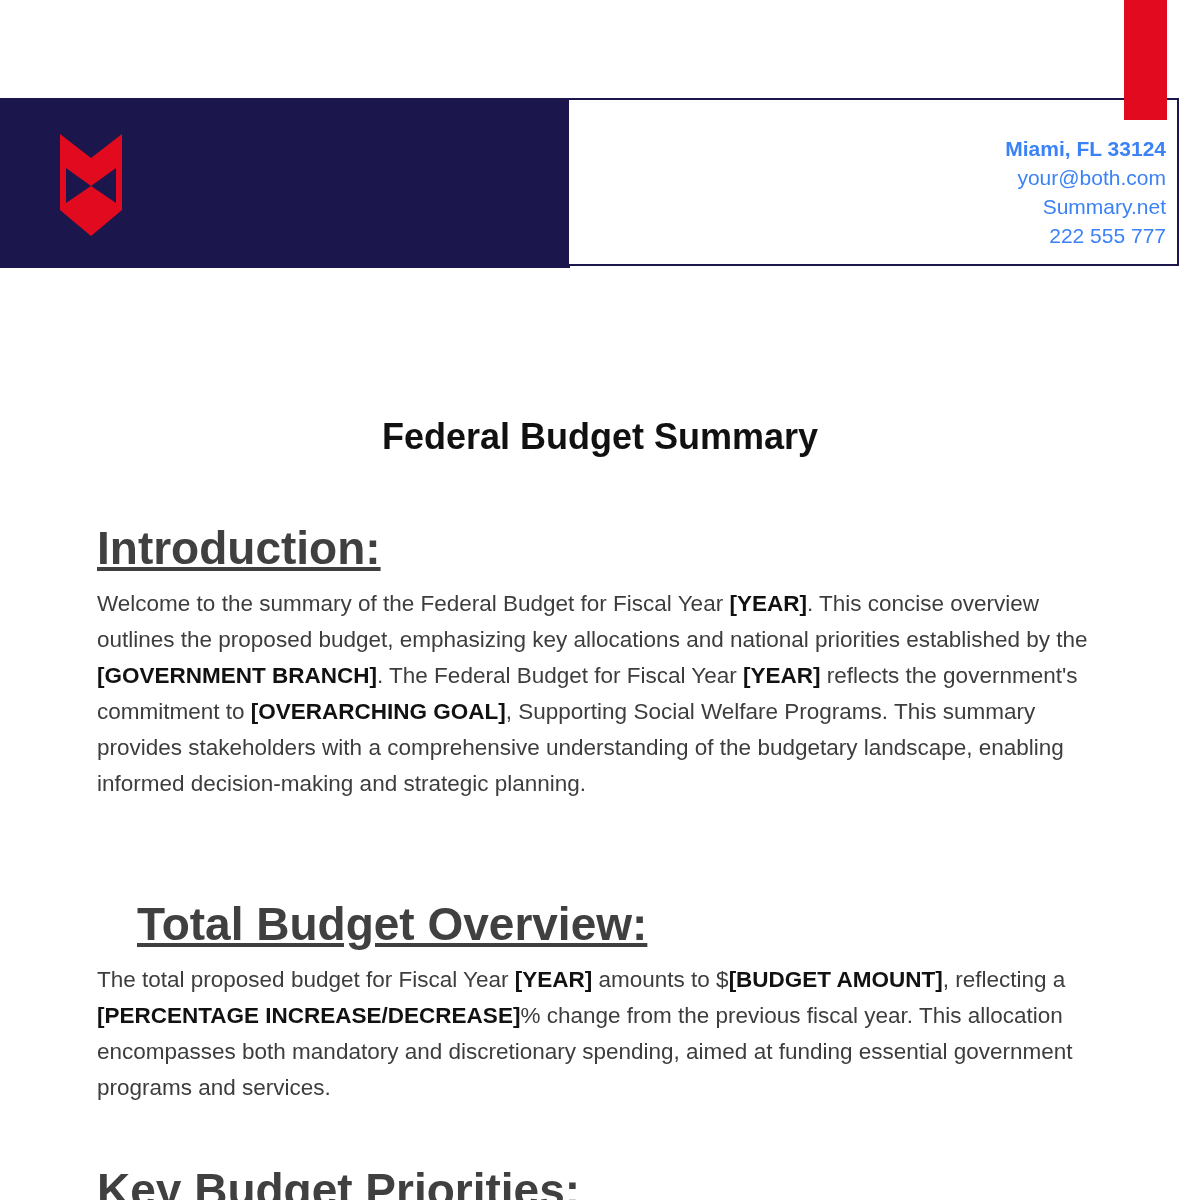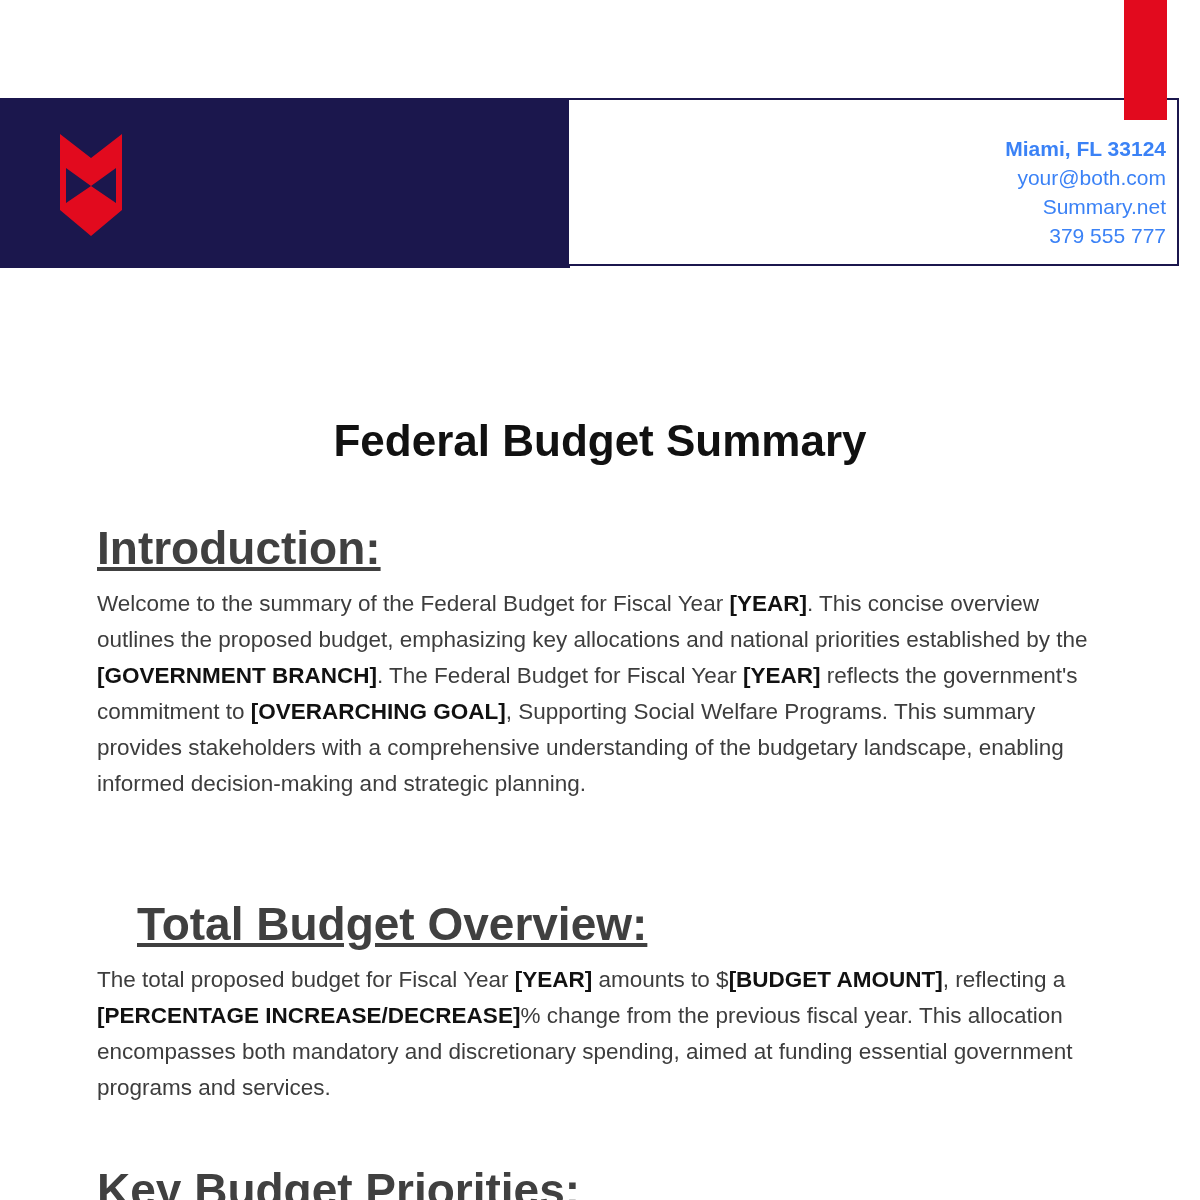--- a/index.html
+++ b/index.html
@@ -26,21 +26,21 @@
     background: #e20a1e;
   }
   .logo { position: absolute; left: 55px; top: 134px; width: 73px; height: 102px; }
   .contact {
     position: absolute; right: 34px; top: 134px; text-align: right;
     color: #3b82f6; font-size: 21px; line-height: 29px;
   }
   .contact .bold { font-weight: bold; }
   .doc-title {
     position: absolute; left: 0; width: 1200px; top: 416px; text-align: center;
-    font-size: 44px; font-weight: bold; color: #111; margin: 0;
+    font-size: 36px; font-weight: bold; color: #111; margin: 0;
   }
   .section-h {
     position: absolute; left: 97px; margin: 0; font-size: 46px; font-weight: bold; color: #404040; text-decoration: underline;
   }
   .para {
     position: absolute; left: 97px; width: 1010px; margin: 0;
     font-size: 22.5px; line-height: 36px; color: #3d3d3d;
   }
   .para b { color: #111; }
 </style>
@@ -54,21 +54,21 @@
 <div class="red-bar"></div>
 
 <svg class="logo" viewBox="0 0 73 102">
   <path d="M0 0 L31 24 L62 0 L62 76 L31 102 L0 76 Z M6 34 L6 69 L31 52 Z M56 34 L56 69 L31 52 Z" fill="#e20a1e" fill-rule="evenodd" transform="translate(5,0)"></path>
 </svg>
 
 <div class="contact">
   <div class="bold">Miami, FL 33124</div>
   <div>your@both.com</div>
   <div>Summary.net</div>
-  <div>379 555 777</div>
+  <div>222 555 777</div>
 </div>
 
 <h1 class="doc-title">Federal Budget Summary</h1>
 
 <h2 class="section-h" style="top:521px;">Introduction:</h2>
 <p class="para" style="top:586px;"><span>Welcome to the summary of the Federal Budget for Fiscal Year </span><b>[YEAR]</b><span>. This concise overview outlines the proposed budget, emphasizing key allocations and national priorities established by the </span><b>[GOVERNMENT BRANCH]</b><span>. The Federal Budget for Fiscal Year </span><b>[YEAR]</b><span> reflects the government's commitment to </span><b>[OVERARCHING GOAL]</b><span>, Supporting Social Welfare Programs. This summary provides stakeholders with a comprehensive understanding of the budgetary landscape, enabling informed decision-making and strategic planning.</span></p>
 
 <h2 class="section-h" style="top:897px;margin-left:40px;">Total Budget Overview:</h2>
 <p class="para" style="top:962px;"><span>The total proposed budget for Fiscal Year </span><b>[YEAR]</b><span> amounts to $</span><b>[BUDGET AMOUNT]</b><span>, reflecting a </span><b>[PERCENTAGE INCREASE/DECREASE]</b><span>% change from the previous fiscal year. This allocation encompasses both mandatory and discretionary spending, aimed at funding essential government programs and services.</span></p>
 

